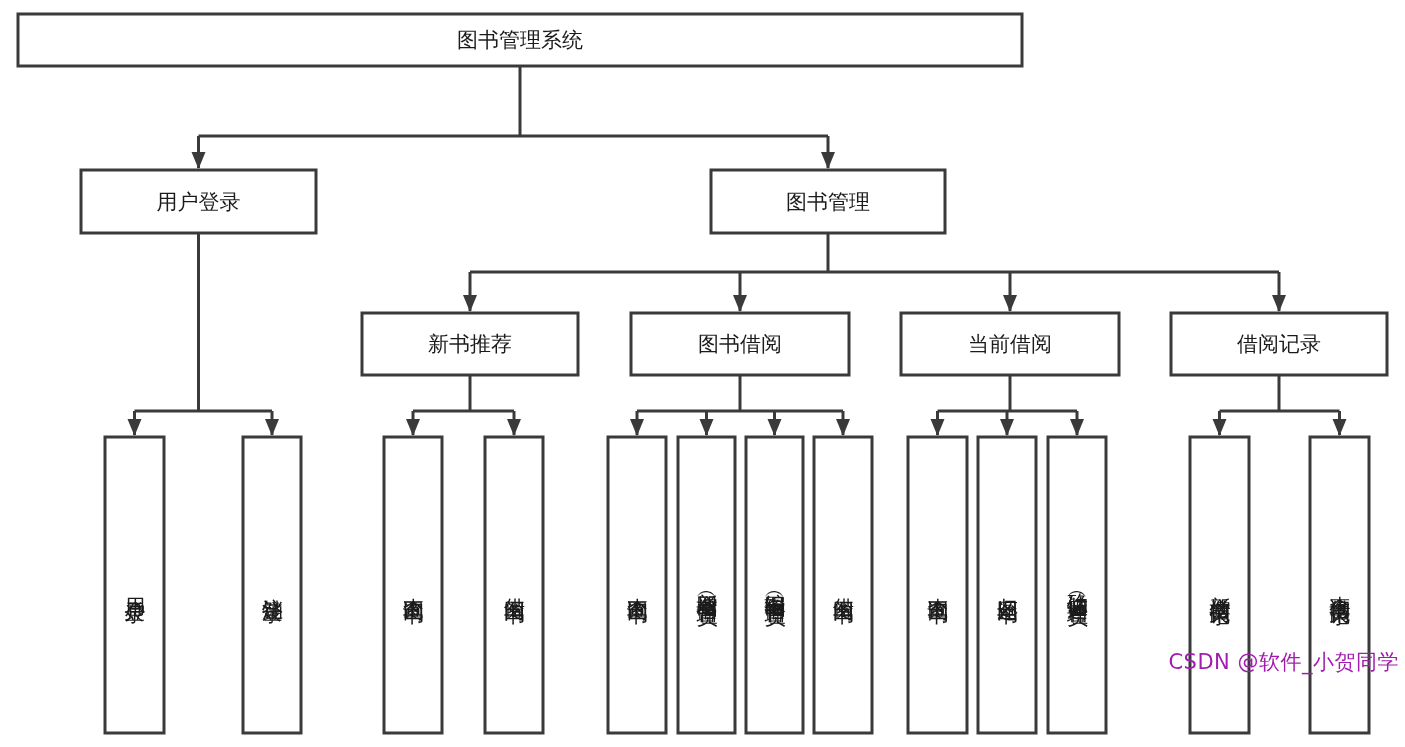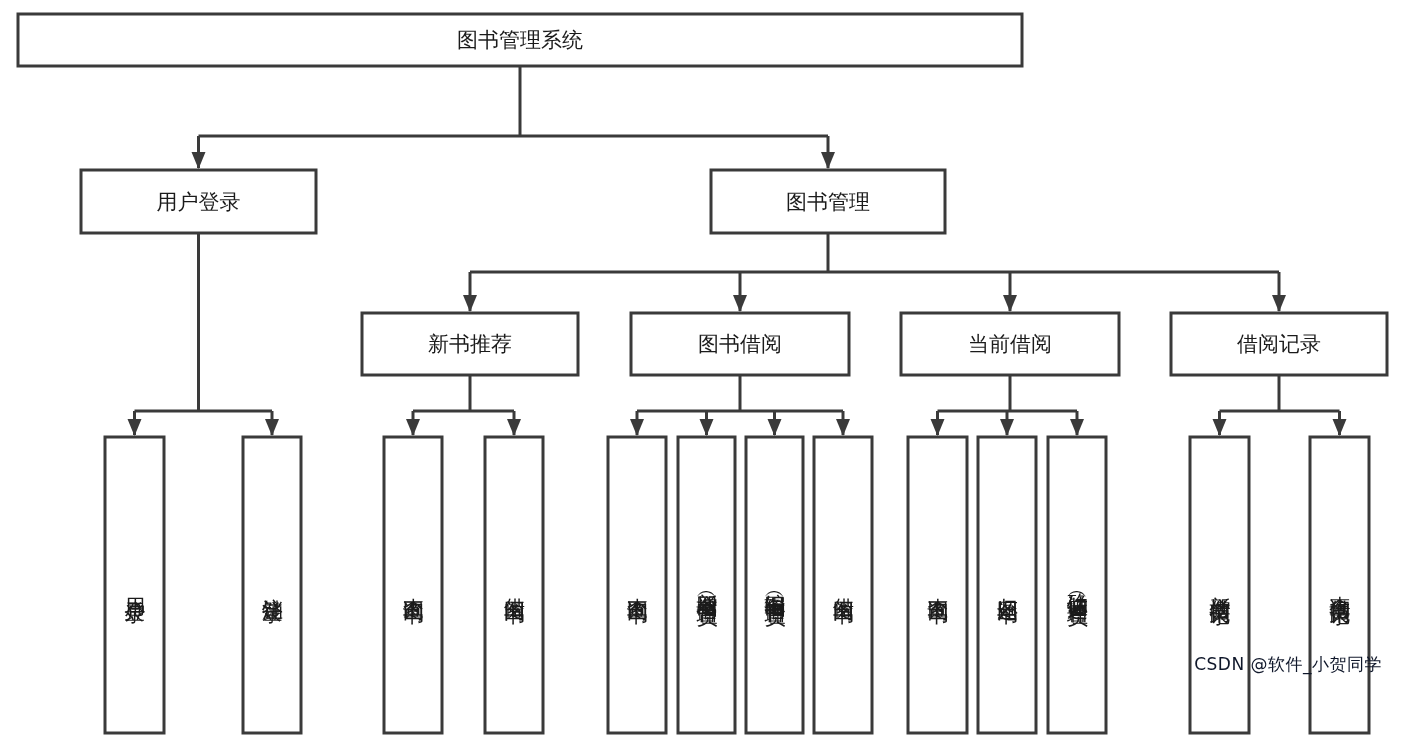--- a/index.html
+++ b/index.html
@@ -61,25 +61,25 @@
     text-orientation: upright;
     font-family: "DejaVu Sans", "Liberation Sans", sans-serif;
     font-size: 21px;
     line-height: 1.28;
     letter-spacing: 2px;
     color: #1b1b1b;
     white-space: nowrap;
   }
   .watermark {
     position: absolute;
-    right: 23px;
+    right: 6px;
     bottom: 7px;
     font-family: "DejaVu Sans", "Liberation Sans", sans-serif;
-    font-size: 17px;
-    color: #0f172a;
+    font-size: 21px;
+    color: #a21caf;
     white-space: nowrap;
     letter-spacing: 0.5px;
   }
 </style>
 </head>
 <body>
 
 <div id="diagram-root">
 
   <svg class="diagram" viewBox="0 0 1405 747">

